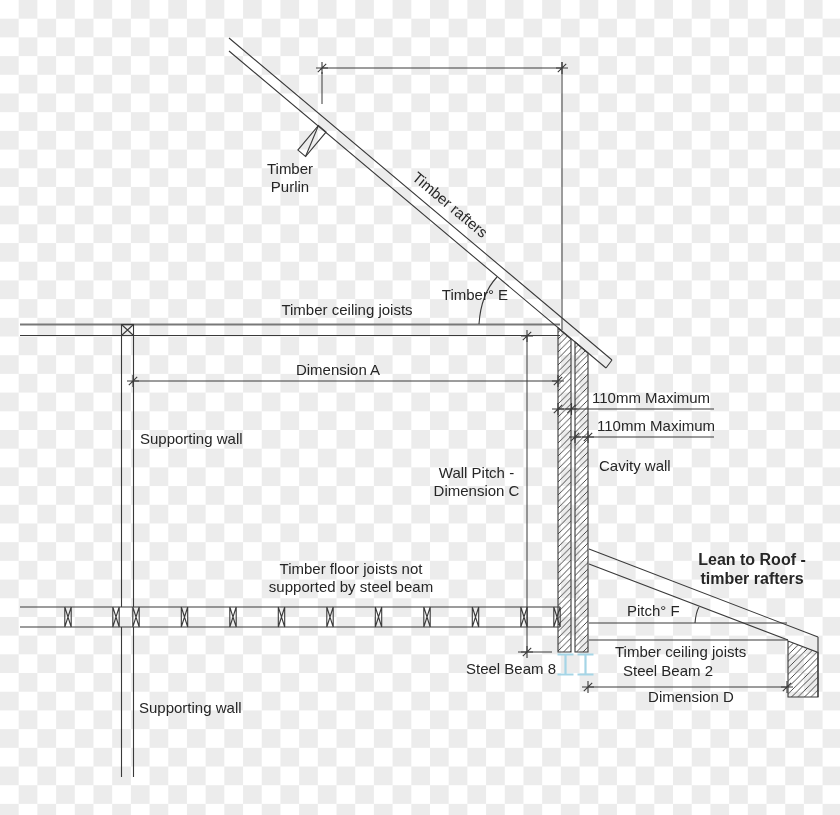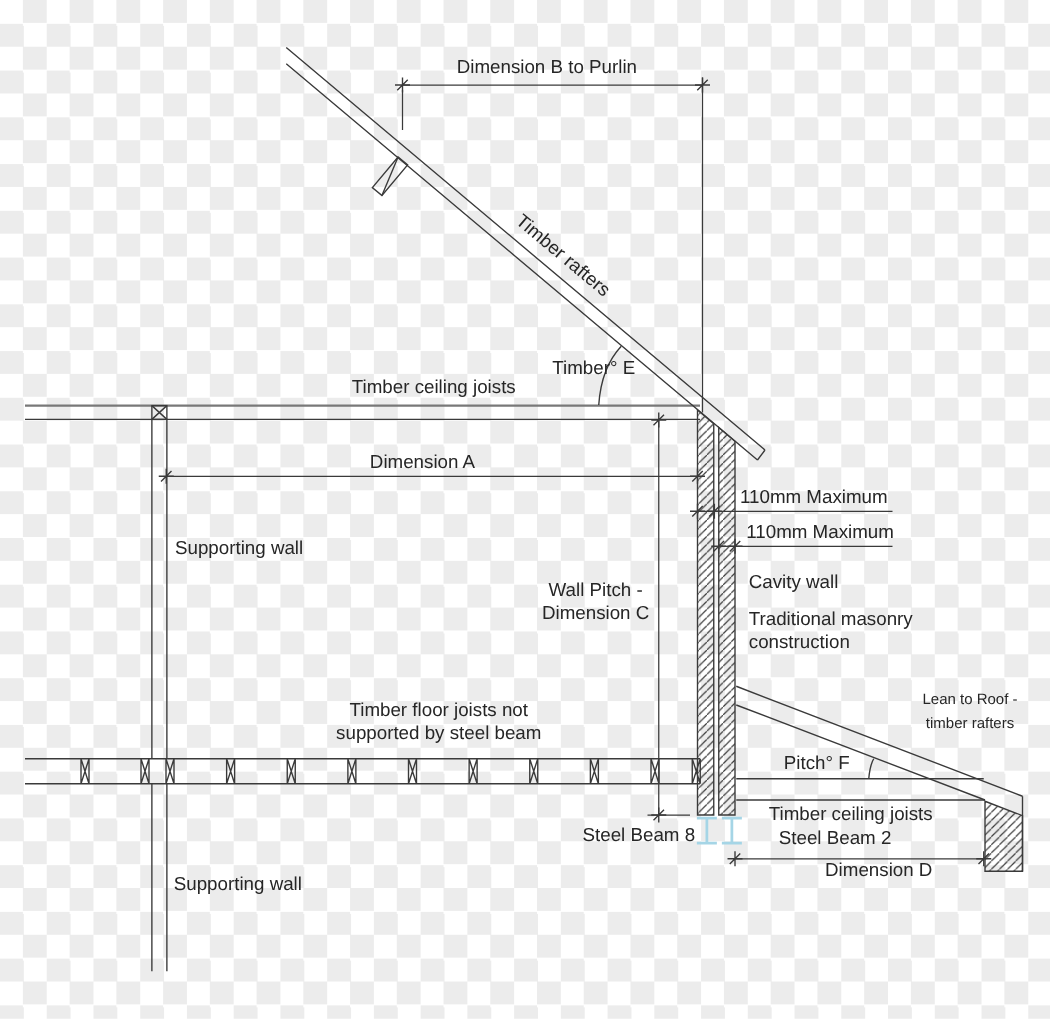--- a/index.html
+++ b/index.html
@@ -15,21 +15,21 @@
   }
   svg.linework{position:absolute;left:0;top:0;color:#3a3a3a;}
   .lbl{
     position:absolute;
     font-size:15px;line-height:18px;
     color:#262626;
     white-space:pre-line;
   }
   .lbl.nowrap{white-space:nowrap;}
   .lbl.center{text-align:center;}
-  .lbl.bold{font-weight:normal;font-size:12px;line-height:19px;margin-left:24px;}
+  .lbl.bold{font-weight:bold;font-size:16px;line-height:19px;}
   .lbl.rot{transform:rotate(40deg);transform-origin:center center;}
 </style>
 </head>
 <body>
 
 <div class="stage">
 
   <svg class="linework" width="840" height="815" viewBox="0 0 840 815" fill="none" stroke="currentColor" stroke-width="1.1">
     <defs>
       <pattern id="hatch" patternUnits="userSpaceOnUse" width="6.5" height="6.5">
@@ -141,56 +141,55 @@
       <path d="M577.5,654.5 H593.5 M577.5,674.5 H593.5 M585.5,654.5 V674.5"></path>
     </g>
 
     <g stroke-width="1">
       <line x1="588" y1="687" x2="787" y2="687"></line>
       <use href="#tick" x="588" y="687"></use>
       <use href="#tick" x="787" y="687"></use>
     </g>
   </svg>
 
-  <div class="lbl center" style="left:330px;top:45px;width:215px;">Dimension B to Purlin</div>
 
+  <div class="lbl center" style="left:250px;top:160px;width:80px;">Timber
+Purlin</div>
 
   <div class="lbl center rot nowrap" style="left:390px;top:196px;width:120px;">Timber rafters</div>
 
   <div class="lbl center" style="left:435px;top:286px;width:80px;">Timber° E</div>
 
   <div class="lbl center" style="left:279px;top:301px;width:136px;">Timber ceiling joists</div>
 
   <div class="lbl center" style="left:286px;top:361px;width:104px;">Dimension A</div>
 
   <div class="lbl nowrap" style="left:140px;top:430px;">Supporting wall</div>
 
   <div class="lbl center" style="left:428px;top:464px;width:97px;">Wall Pitch -
 Dimension C</div>
 
   <div class="lbl nowrap" style="left:592px;top:389px;">110mm Maximum</div>
 
   <div class="lbl nowrap" style="left:597px;top:417px;">110mm Maximum</div>
 
   <div class="lbl nowrap" style="left:599px;top:457px;text-align:center;">Cavity wall</div>
 
-  <div class="lbl" style="left:599px;top:487px;width:160px;">Traditional masonry
-construction</div>
 
   <div class="lbl center bold" style="left:698px;top:550px;width:108px;">Lean to Roof -
 timber rafters</div>
 
   <div class="lbl center" style="left:262px;top:560px;width:178px;">Timber floor joists not
 supported by steel beam</div>
 
   <div class="lbl nowrap" style="left:627px;top:602px;">Pitch° F</div>
 
   <div class="lbl nowrap" style="left:615px;top:643px;">Timber ceiling joists</div>
 
   <div class="lbl nowrap" style="left:466px;top:660px;">Steel Beam 8</div>
 
   <div class="lbl nowrap" style="left:623px;top:662px;">Steel Beam 2</div>
 
-  <div class="lbl center" style="left:645px;top:688px;width:92px;margin-left:12px;">Dimension D</div>
+  <div class="lbl center" style="left:645px;top:688px;width:92px;">Dimension D</div>
 
   <div class="lbl nowrap" style="left:139px;top:699px;">Supporting wall</div>
 
 </div>
 
 </body></html>

